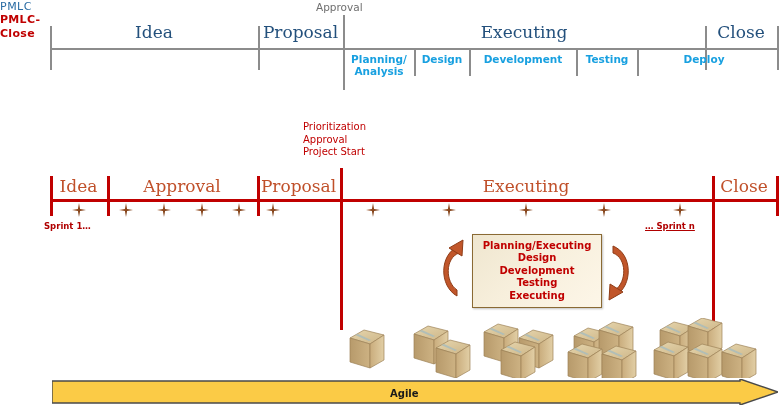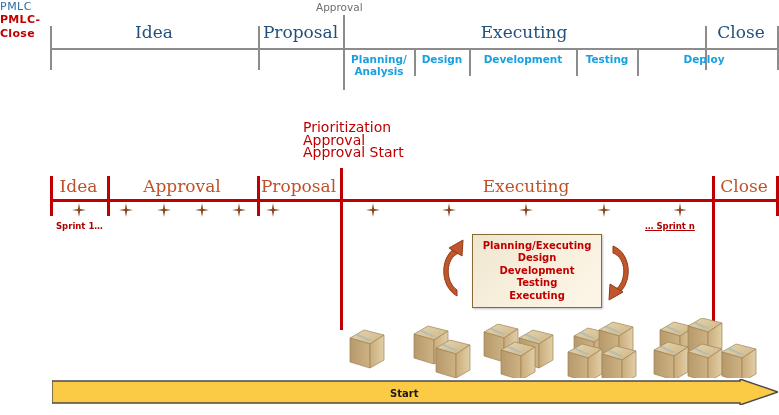--- a/index.html
+++ b/index.html
@@ -18,21 +18,21 @@
               font-family:"DejaVu Serif","Liberation Serif",serif;white-space:nowrap;}
   .pmlc-sub{position:absolute;font-size:10.5px;color:#18a0e0;font-weight:bold;
             text-align:center;line-height:11.5px;}
   #approval-label{position:absolute;font-size:10.5px;color:#6f6f6f;white-space:nowrap;}
 
   
   #agile-label{left:0px;top:180px;font-size:11px;color:#c00000;font-weight:bold;
                line-height:14px;letter-spacing:.3px;}
   .agile-phase{position:absolute;font-size:17px;color:#c0502a;text-align:center;
                font-family:"DejaVu Serif","Liberation Serif",serif;white-space:nowrap;}
-  #milestone-note{position:absolute;left:303px;top:121px;font-size:14px;color:#c00000;
+  #milestone-note{position:absolute;left:303px;top:121px;font-size:10px;color:#c00000;
                   line-height:12.5px;white-space:nowrap;}
   .sprint-cap{position:absolute;font-size:8.5px;color:#b00000;font-weight:bold;
               white-space:nowrap;}
 
   
   .star{position:absolute;width:14px;height:14px;
         background:linear-gradient(135deg,#a95a2a,#6b3410);
         clip-path:polygon(50% 0%,58% 42%,100% 50%,58% 58%,50% 100%,42% 58%,0% 50%,42% 42%);}
 
   
@@ -86,21 +86,21 @@
 <div class="pmlc-sub" style="left:674px;top:54px;width:60px;">Deploy</div>
 
 <div id="agile-label">
   <span>PMLC-</span><br>
   <span>Close</span>
 </div>
 
 <div id="milestone-note">
   <span>Prioritization</span><br>
   <span>Approval</span><br>
-  <span>Approval Start</span>
+  <span>Project Start</span>
 </div>
 
 <div class="rhline" style="left:50px;top:199px;width:729px;"></div>
 
 <div class="rvline" style="left:50px;top:176px;height:40px;"></div>
 <div class="rvline" style="left:107px;top:176px;height:40px;"></div>
 <div class="rvline" style="left:257px;top:176px;height:40px;"></div>
 <div class="rvline" style="left:340px;top:168px;height:162px;"></div>
 <div class="rvline" style="left:712px;top:176px;height:154px;"></div>
 <div class="rvline" style="left:776px;top:176px;height:40px;"></div>
@@ -116,21 +116,21 @@
 <div class="star" style="left:157px;top:203px;"></div>
 <div class="star" style="left:195px;top:203px;"></div>
 <div class="star" style="left:232px;top:203px;"></div>
 <div class="star" style="left:266px;top:203px;"></div>
 <div class="star" style="left:366px;top:203px;"></div>
 <div class="star" style="left:442px;top:203px;"></div>
 <div class="star" style="left:519px;top:203px;"></div>
 <div class="star" style="left:597px;top:203px;"></div>
 <div class="star" style="left:673px;top:203px;"></div>
 
-<div class="sprint-cap" style="left:56px;top:221px;">Sprint 1…</div>
+<div class="sprint-cap" style="left:44px;top:221px;">Sprint 1…</div>
 <div class="sprint-cap" style="left:645px;top:221px;text-decoration:underline;">… Sprint n</div>
 
 <svg class="cycle-arrow" style="left:433px;top:232px;" viewBox="0 0 34 76">
   <path d="M26 14 C6 22, 6 54, 24 64 L24 58 C12 50, 12 26, 26 21 Z" fill="#c1562a" stroke="#8f3d18" stroke-width="1"></path>
   <path d="M30 8 L16 16 L29 24 Z" fill="#c1562a" stroke="#8f3d18" stroke-width="1"></path>
 </svg>
 
 <div id="iter-box">
   <div>Planning/Executing</div>
   <div>Design</div>
@@ -183,13 +183,13 @@
   <use href="#cbox" x="316" y="4"></use>
   <use href="#cbox" x="344" y="0"></use>
   <use href="#cbox" x="310" y="24"></use>
   <use href="#cbox" x="344" y="26"></use>
   <use href="#cbox" x="378" y="26"></use>
 </svg>
 
 <svg id="time-arrow" viewBox="0 0 726 26" preserveAspectRatio="none">
   <polygon points="0,2 688,2 688,0 726,13 688,26 688,24 0,24" fill="#fbcb46" stroke="#4a4a4a" stroke-width="1.4"></polygon>
 </svg>
-<div id="time-text">Start</div>
+<div id="time-text">Agile</div>
 
 </body></html>

